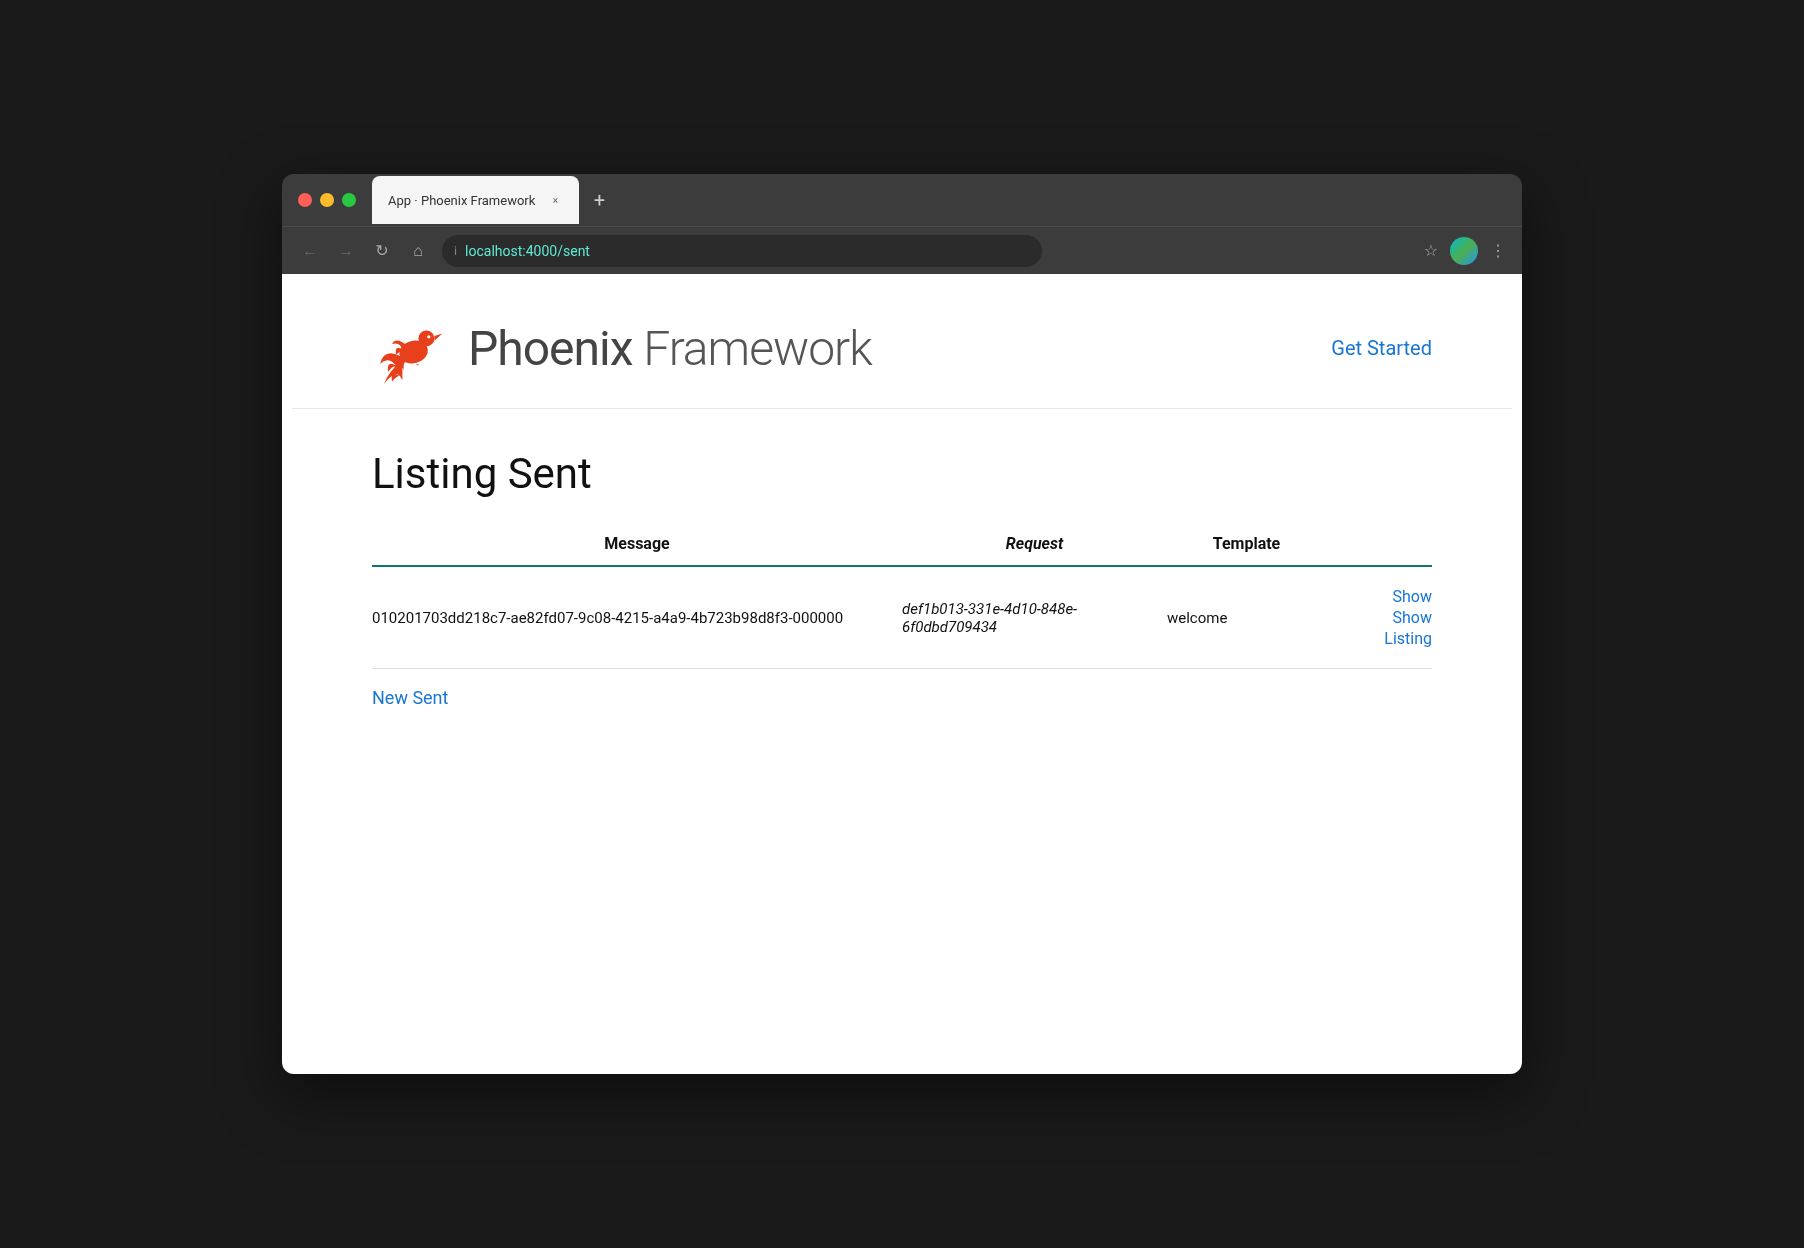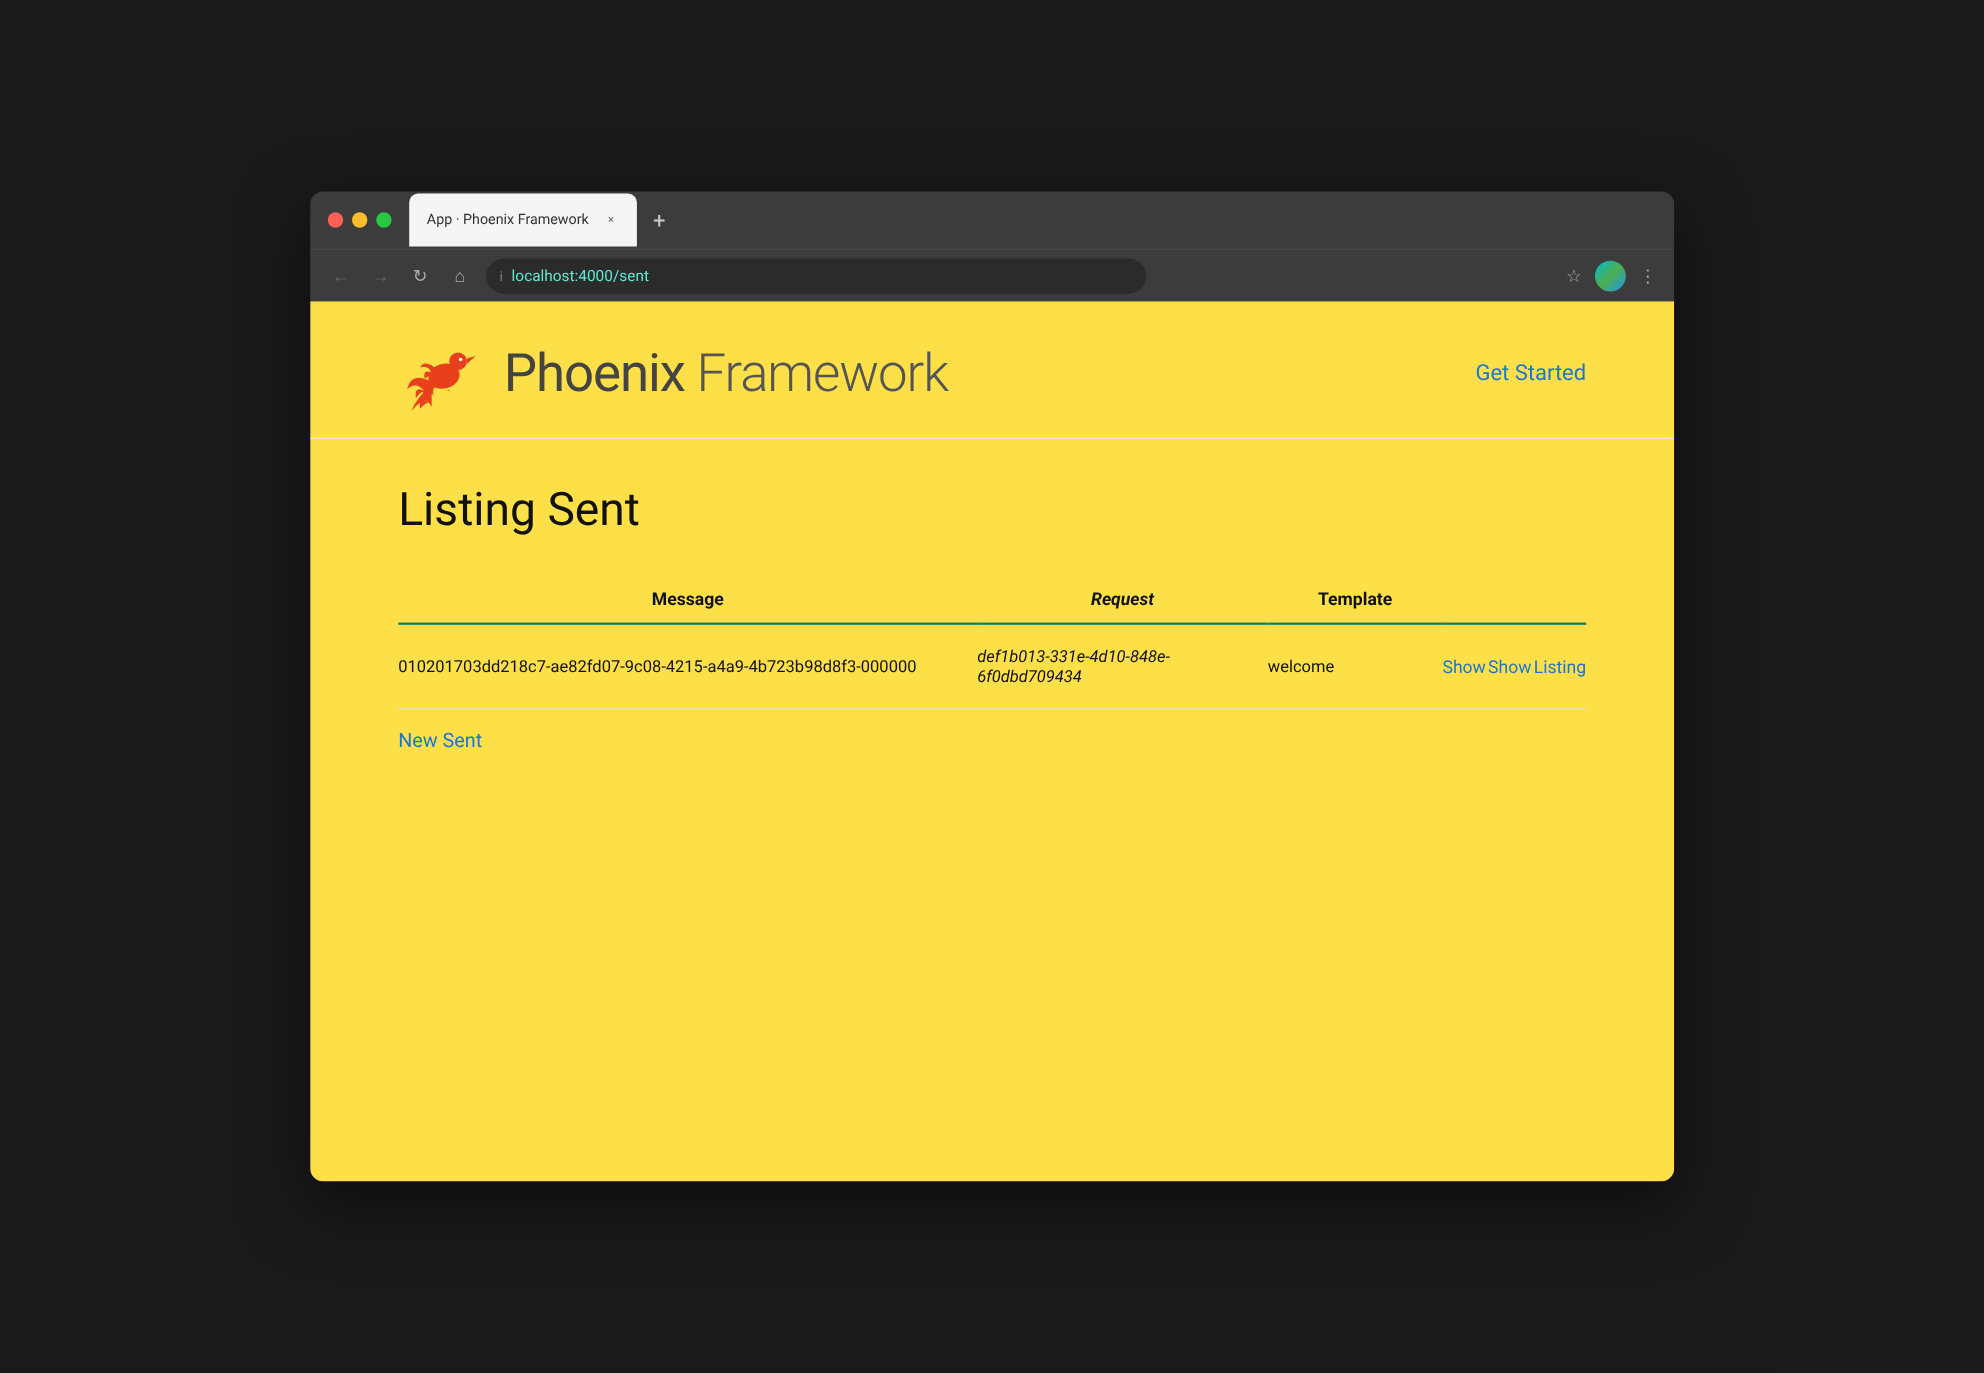--- a/index.html
+++ b/index.html
@@ -158,23 +158,23 @@
       border-radius: 50%;
       background: linear-gradient(135deg, #00bcd4, #4caf50, #2196f3);
       display: flex;
       align-items: center;
       justify-content: center;
       font-size: 12px;
     }
 
     
     .page-content {
-      background: #fde047;
+      background: #ffffff;
       min-height: 800px;
-      padding: 0;
+      padding: 10px;
     }
 
     
     .phoenix-header {
       padding: 24px 80px 20px;
       display: flex;
       align-items: center;
       justify-content: space-between;
       border-bottom: 1px solid #e8e8e8;
     }
@@ -211,21 +211,21 @@
 
     
     .main-content {
       padding: 40px 80px;
     }
 
     .page-title {
       font-size: 42px;
       font-weight: 400;
       color: #111;
-      margin-bottom: 35px;
+      margin-bottom: 24px;
     }
 
     
     .data-table {
       width: 100%;
       border-collapse: collapse;
     }
 
     .data-table th {
       text-align: center;
@@ -244,21 +244,21 @@
       border-bottom: 1px solid #e0e0e0;
     }
 
     .col-message { width: 50%; }
     .col-request { width: 25%; font-style: italic; }
     .col-template { width: 15%; }
     .col-actions { width: 10%; text-align: right; }
 
     .action-links {
       display: flex;
-      flex-direction: row;
+      flex-direction: column;
       align-items: flex-end;
       gap: 2px;
     }
 
     .action-link {
       color: #1976d2;
       text-decoration: none;
       font-size: 16px;
       cursor: pointer;
     }

